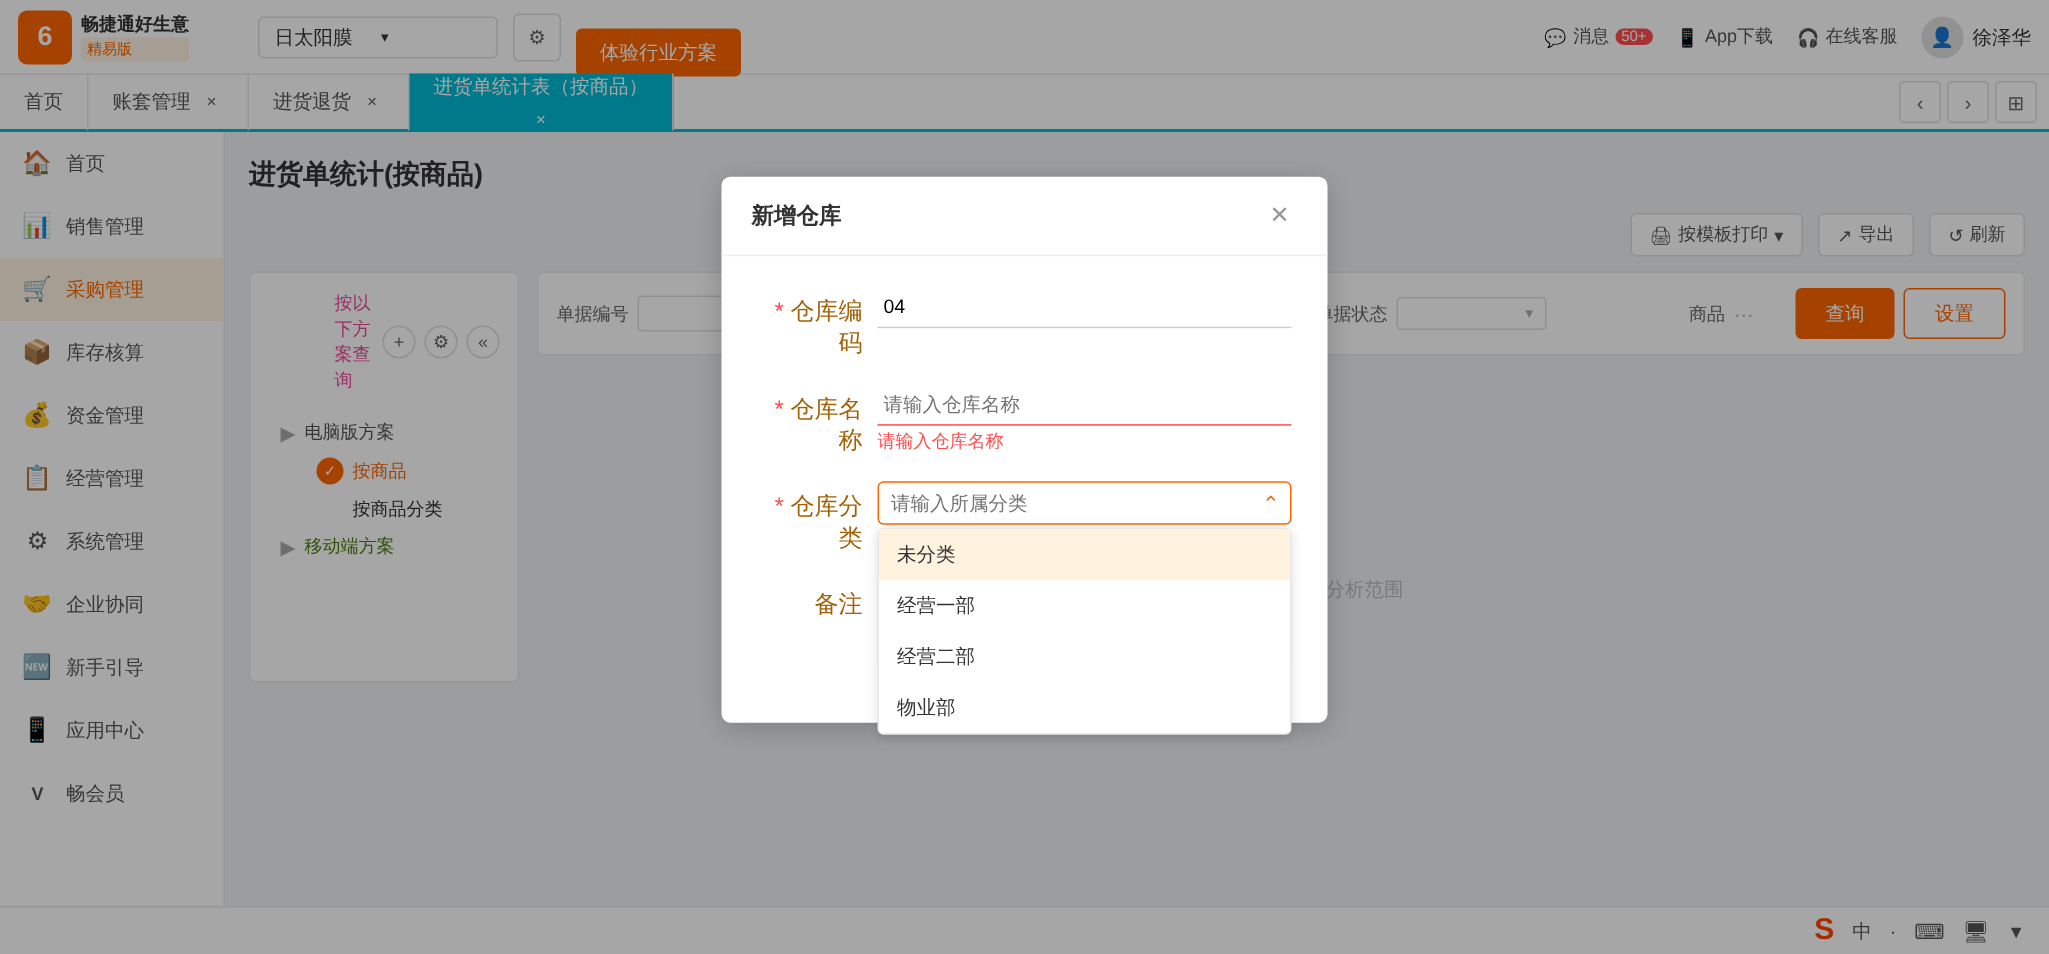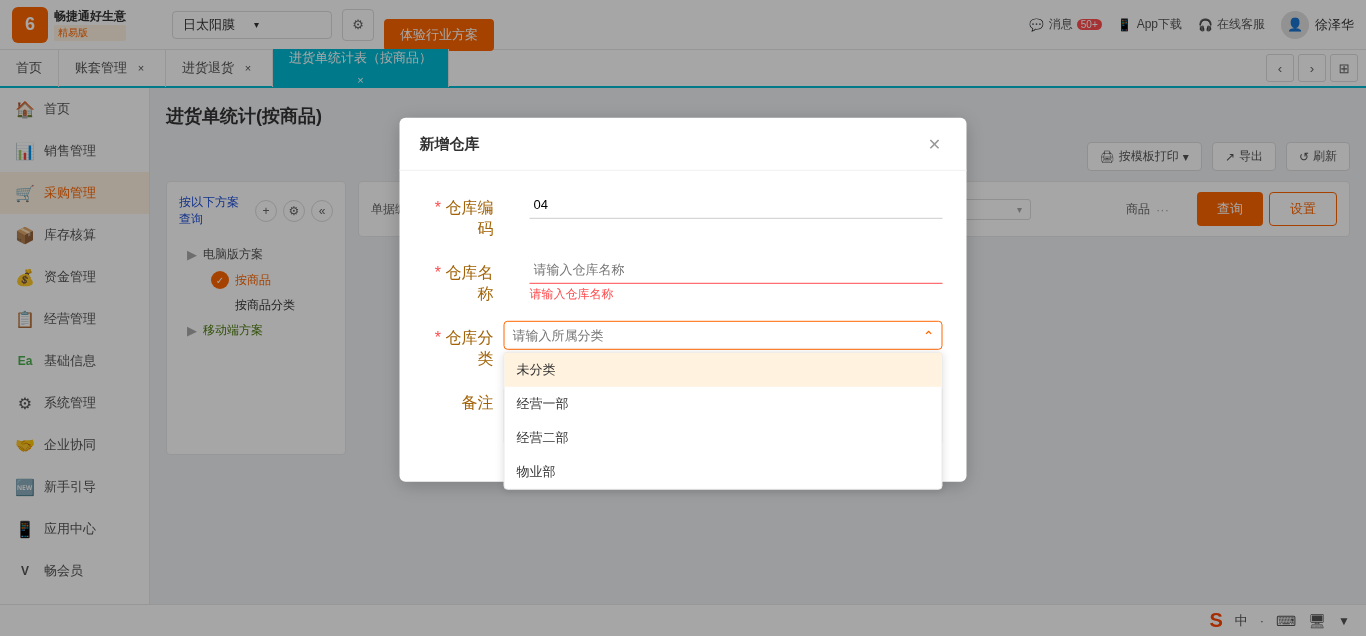--- a/index.html
+++ b/index.html
@@ -142,21 +142,21 @@
 
     
     .overlay {
       position: fixed; top: 0; left: 0; right: 0; bottom: 0;
       background: rgba(0,0,0,0.35); z-index: 100;
     }
 
     
     .modal {
       position: fixed; top: 50%; left: 50%; transform: translate(-50%, -55%);
-      background: #fff; border-radius: 6px; width: 567px;
+      background: #fff; border-radius: 6px; width: 404px;
       box-shadow: 0 4px 20px rgba(0,0,0,0.2); z-index: 200;
     }
     .modal-header {
       display: flex; align-items: center; justify-content: space-between;
       padding: 14px 20px; border-bottom: 1px solid #f0f0f0;
     }
     .modal-title { font-size: 15px; font-weight: 600; color: #333; }
     .modal-close {
       width: 24px; height: 24px; cursor: pointer; color: #999;
       display: flex; align-items: center; justify-content: center; font-size: 16px;
@@ -169,21 +169,21 @@
       width: 80px; min-width: 80px; text-align: right; padding-right: 10px;
       padding-top: 7px; font-size: 16px; color: #a16207;
     }
     .form-label.required::before { content: '* '; color: #ff4d4f; }
     .form-input {
       flex: 1; border: none; border-bottom: 1px solid #ccc;
       padding: 6px 4px; font-size: 13px; outline: none; background: transparent;
     }
     .form-input.error-border { border-bottom-color: #ff4d4f; }
     .form-error { color: #ff4d4f; font-size: 12px; margin-top: 2px; }
-    .form-input-wrap { flex: 1; display: flex; flex-direction: column; margin-left: 26px; }
+    .form-input-wrap { flex: 1; display: flex; flex-direction: column; }
     .dropdown-wrap { flex: 1; position: relative; }
     .dropdown-input {
       width: 100%; border: 1px solid #ff6600; border-radius: 4px;
       padding: 6px 30px 6px 8px; font-size: 13px; outline: none;
       background: #fff; cursor: pointer;
     }
     .dropdown-arrow {
       position: absolute; right: 8px; top: 50%; transform: translateY(-50%);
       color: #ff6600; font-size: 14px; pointer-events: none;
     }
@@ -307,24 +307,20 @@
       <span class="sidebar-icon">📦</span>
       <span>库存核算</span>
     </div>
     <div class="sidebar-item">
       <span class="sidebar-icon">💰</span>
       <span>资金管理</span>
     </div>
     <div class="sidebar-item">
       <span class="sidebar-icon">📋</span>
       <span>经营管理</span>
-    </div>
-    <div class="sidebar-item">
-      <span class="sidebar-icon" style="font-size:12px;font-weight:bold;color:#4CAF50;">Ea</span>
-      <span>基础信息</span>
     </div>
     <div class="sidebar-item">
       <span class="sidebar-icon">⚙</span>
       <span>系统管理</span>
     </div>
     <div class="sidebar-item">
       <span class="sidebar-icon">🤝</span>
       <span>企业协同</span>
     </div>
     <div class="sidebar-item">
@@ -361,21 +357,21 @@
       <button class="toolbar-btn">
         <span>↺</span>
         <span>刷新</span>
       </button>
     </div>
 
     <div style="display:flex;gap:12px;">
 
       <div class="query-section" style="width:180px;min-width:180px;">
         <div class="query-header">
-          <span style="font-size:12px;color:#1d4ed8;">按以下方案查询</span>
+          <span style="font-size:12px;color:#ec4899;margin-left:44px;">按以下方案查询</span>
           <div class="query-actions">
             <div class="icon-circle-btn">+</div>
             <div class="icon-circle-btn">⚙</div>
             <div class="icon-circle-btn">«</div>
           </div>
         </div>
         <div class="filter-tree">
           <div class="filter-tree-item">
             <span style="color:#aaa;">▶</span>
             <span style="font-size:12px;color:#555;">电脑版方案</span>

